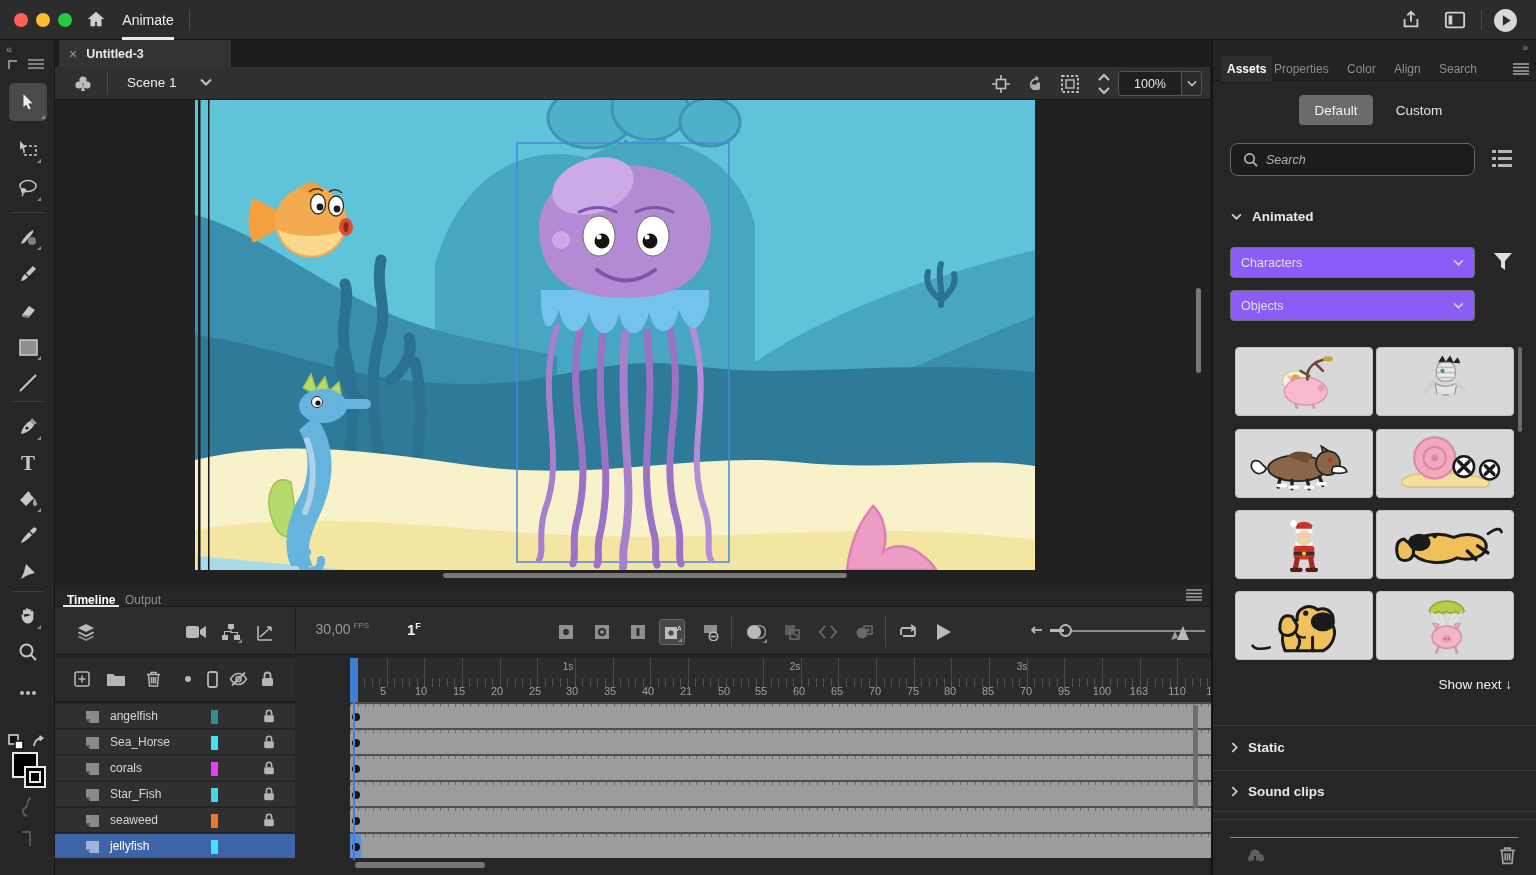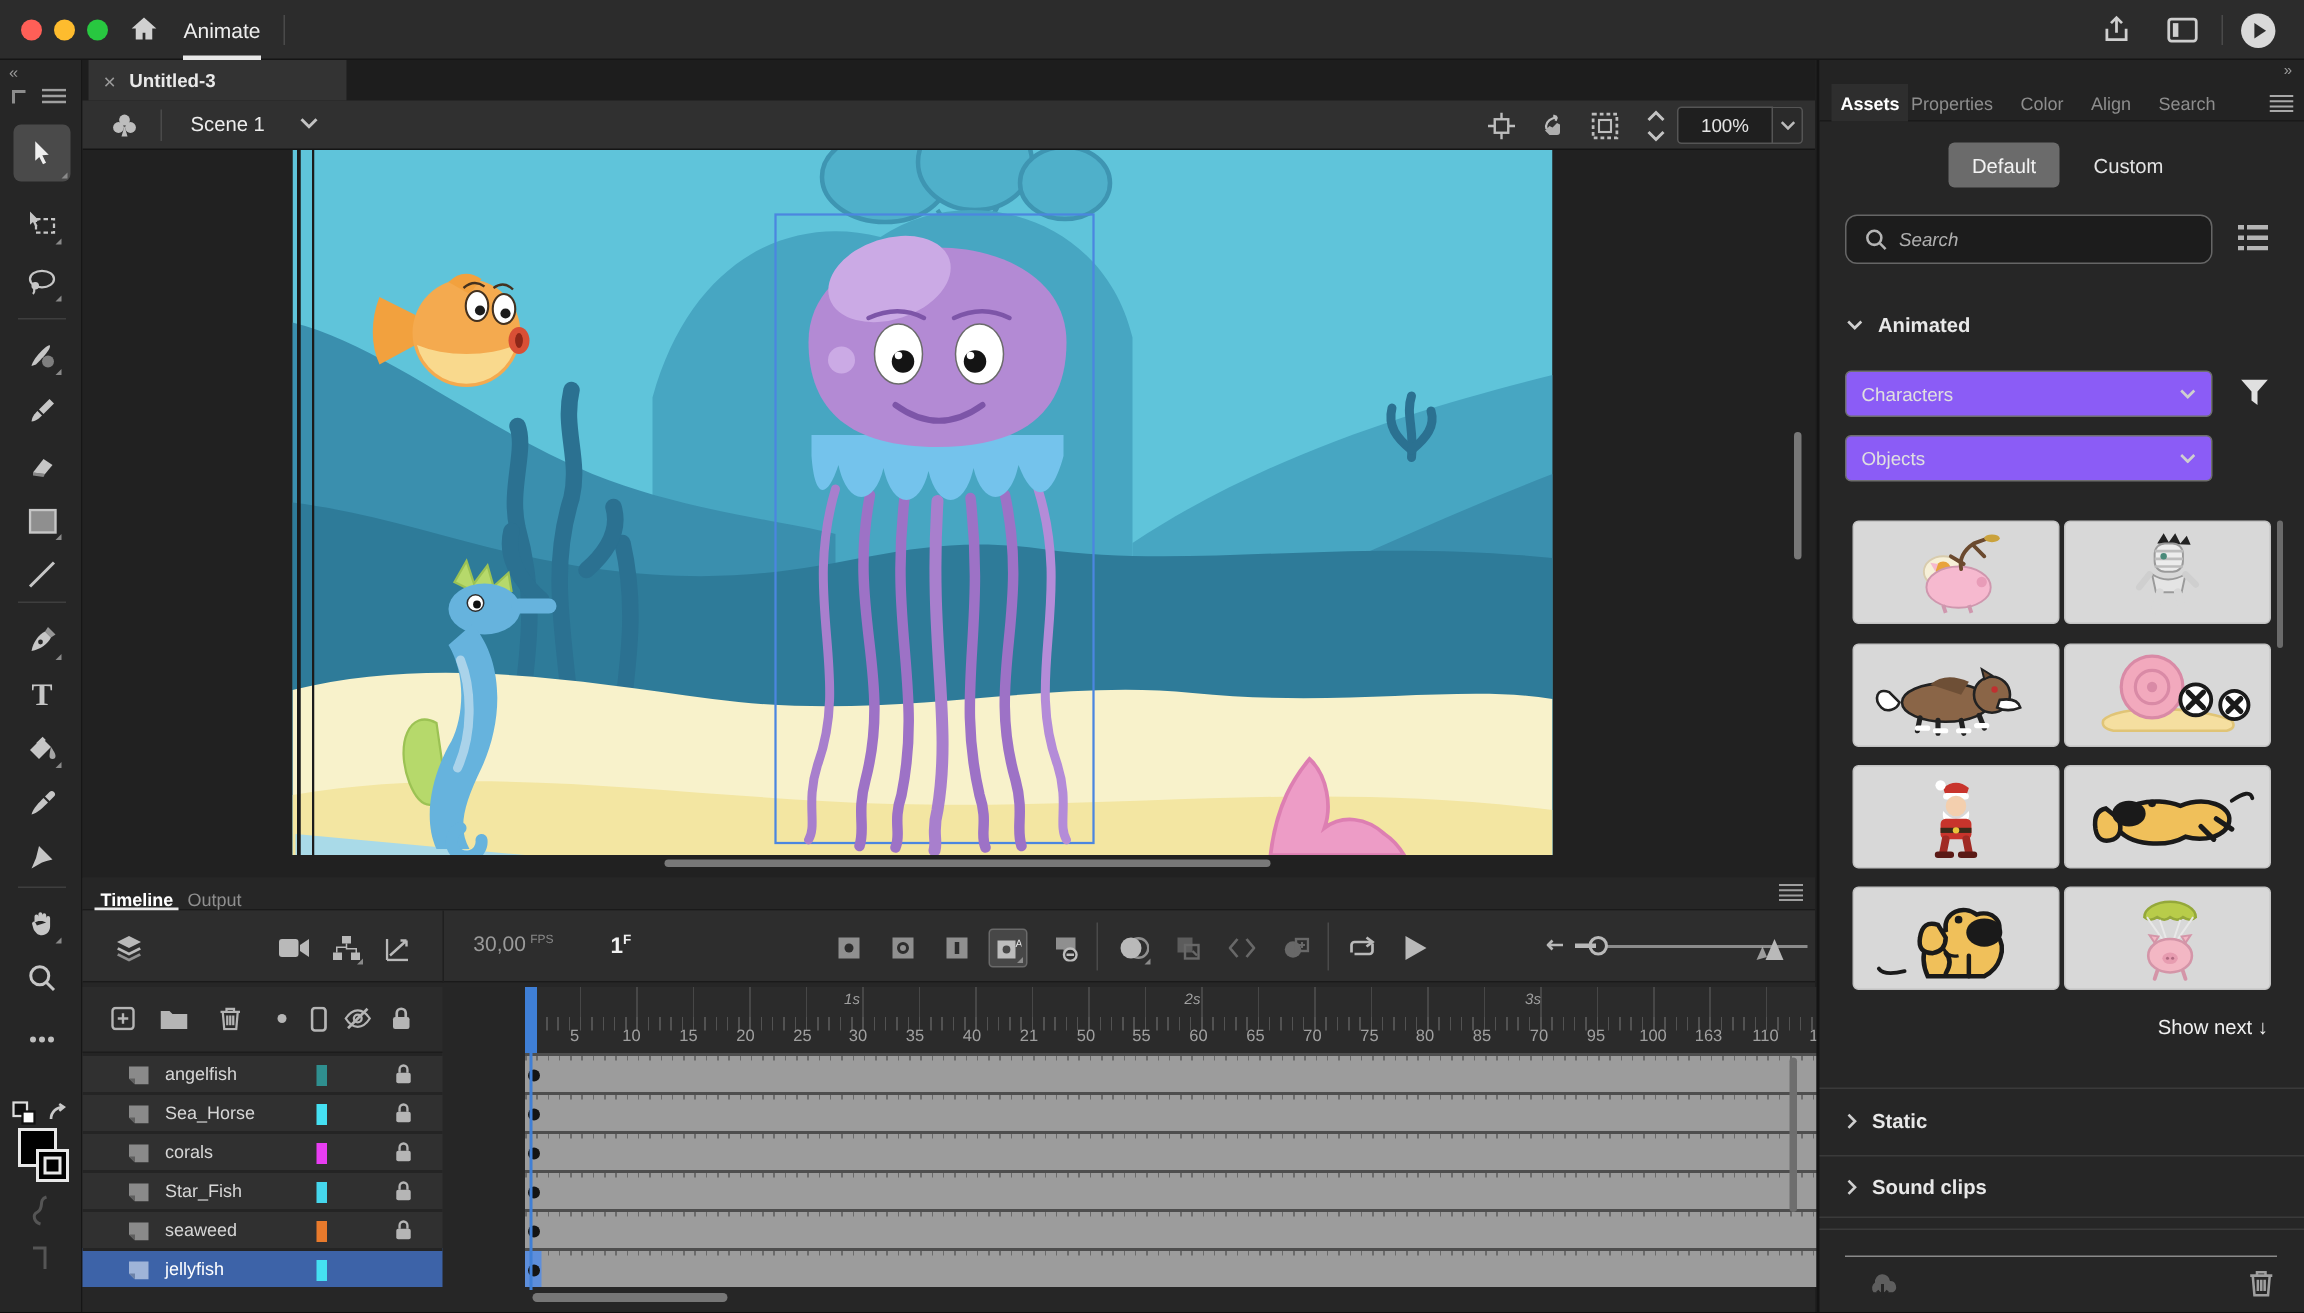--- a/index.html
+++ b/index.html
@@ -59,21 +59,21 @@
 
   .lhdr{position:absolute;left:0;top:73px;width:240px;height:44px;background:#2b2b2b;border-bottom:1px solid #1c1c1c}
   .lh-icon{position:absolute;top:10px;width:22px;height:22px;display:flex;align-items:center;justify-content:center;color:#b5b5b5}
 
   .ruler{position:absolute;left:295px;top:73px;width:895px;height:44px;background:#2b2b2b;overflow:hidden}
   .sec-band{position:absolute;left:0;top:0;width:100%;height:20px;
      background-image:repeating-linear-gradient(90deg,transparent 0 36.65px,#474747 36.65px 37.65px)}
   .tick-band{position:absolute;left:0;top:20px;width:100%;height:9px;
      background-image:repeating-linear-gradient(90deg,transparent 0 6.53px,#525252 6.53px 7.53px)}
   .rnum{position:absolute;top:27px;transform:translateX(-50%);font-size:11px;color:#a0a0a0}
-  .rsec{position:absolute;top:3px;transform:translateX(-50%);font-size:10px;font-style:italic;color:#a0a0a0}
+  .rsec{position:absolute;top:3px;transform:translateX(-50%);font-size:10px;color:#a0a0a0}
   .ph-head{position:absolute;left:0;top:0;width:8px;height:44px;background:#3f7fd6}
 
   .tracks{position:absolute;left:295px;top:117px;width:895px;height:158px}
   .trow{position:absolute;left:0;width:895px;height:26px;background-color:#9c9c9c;border-top:2px solid #4e4e4e;
      background-image:repeating-linear-gradient(90deg,#6b6b6b 0 1px,transparent 1px 7.53px);
      background-size:100% 3px;background-repeat:no-repeat}
   .kf{position:absolute;left:2px;top:9px;width:8px;height:8px;border-radius:50%;background:#141414}
   .tsel::before{content:"";position:absolute;left:0;top:0;width:11px;height:100%;background:#5d8edb}
   .playline{position:absolute;left:298px;top:117px;width:2px;height:158px;background:#3f7fd6;z-index:5}
 

